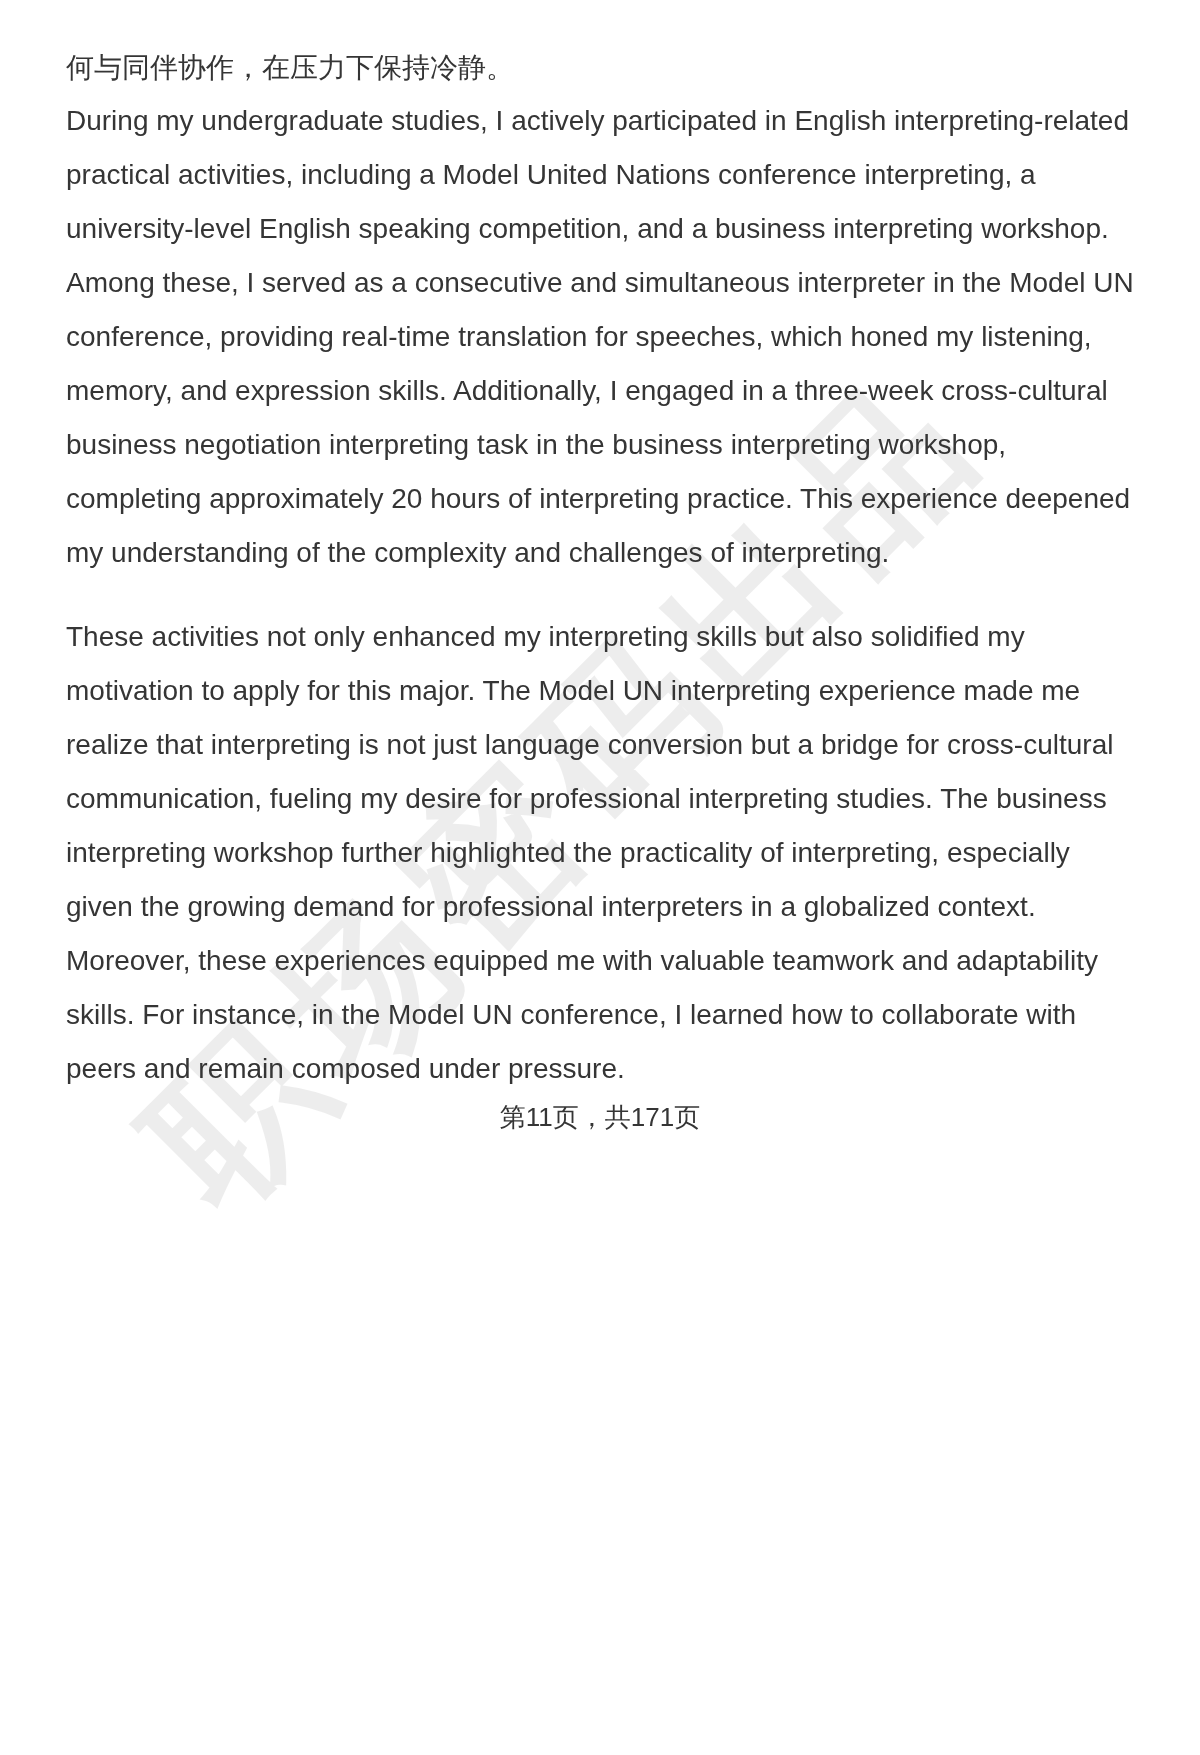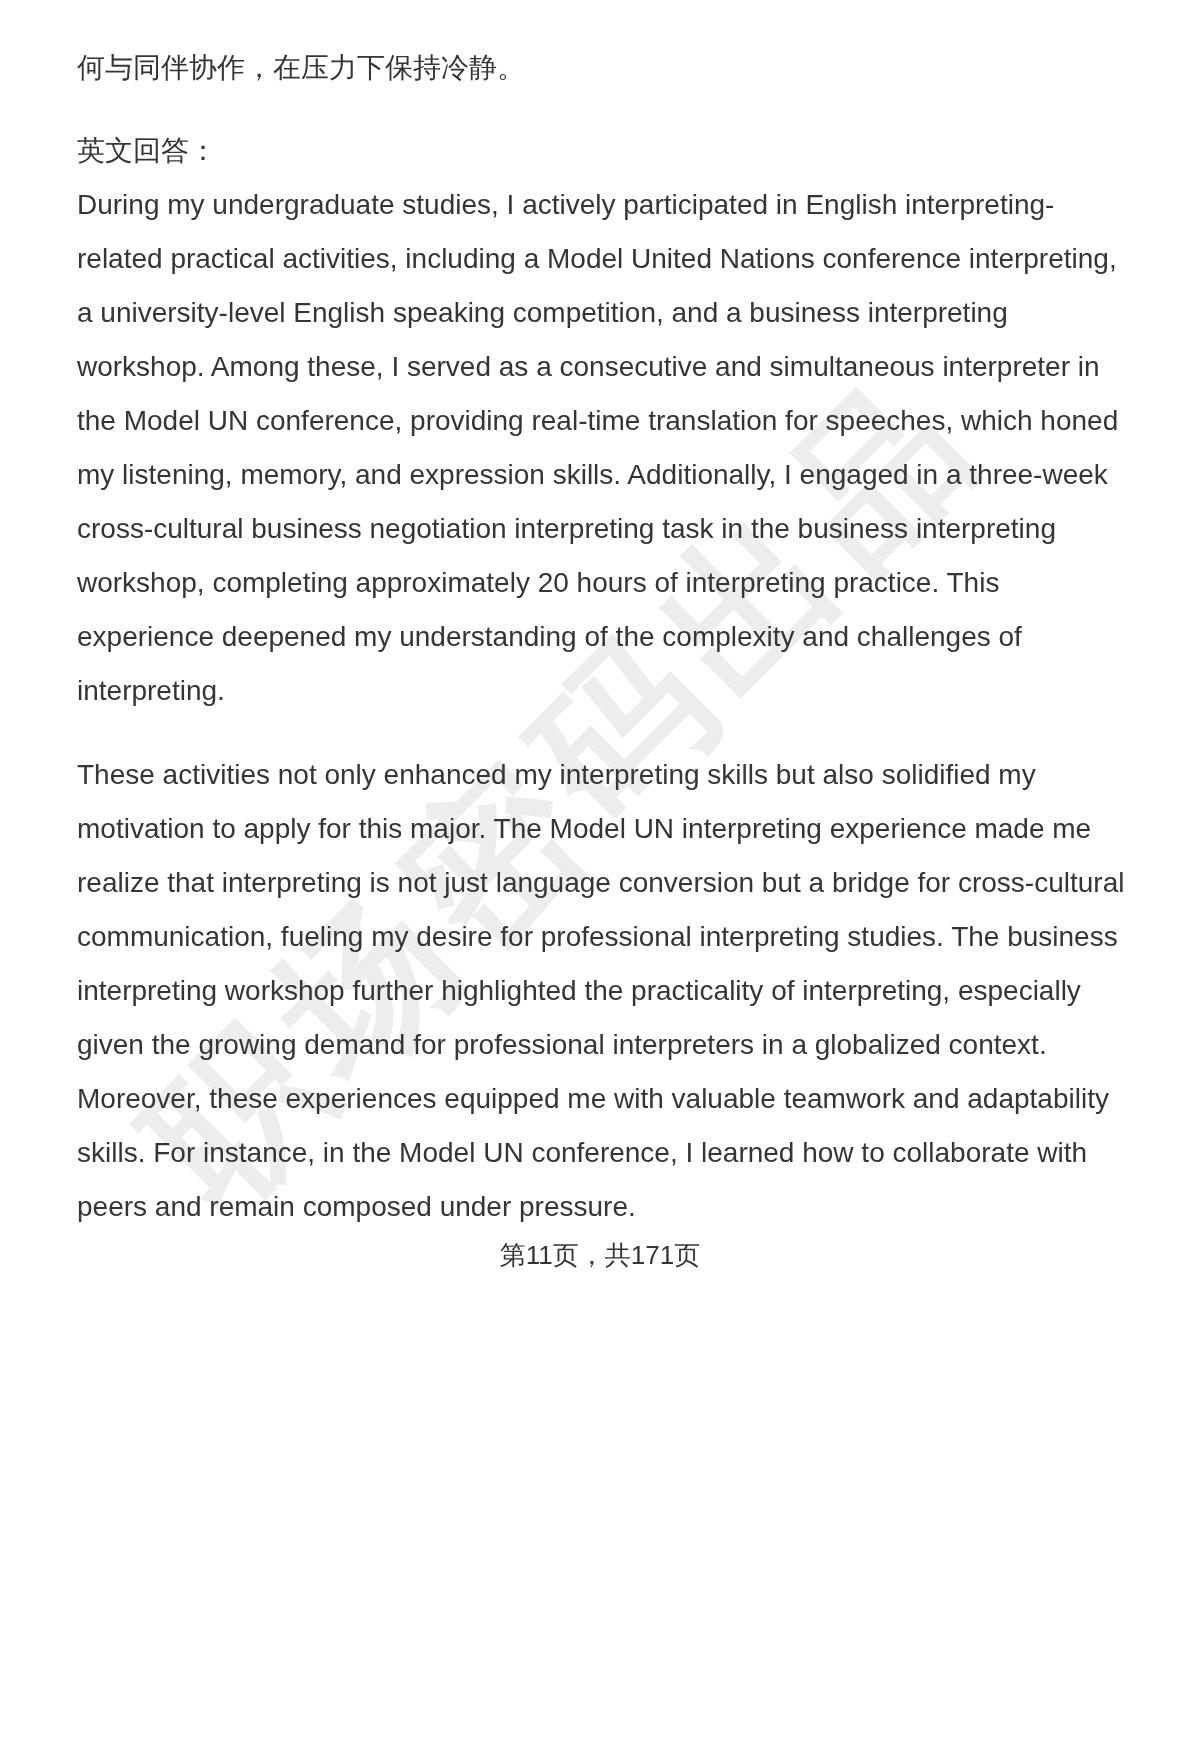--- a/index.html
+++ b/index.html
@@ -27,21 +27,20 @@
     white-space: nowrap;
     z-index: 0;
     user-select: none;
     pointer-events: none;
     font-family: "DejaVu Sans", sans-serif;
   }
   .content {
     position: relative;
     z-index: 1;
     padding: 42px 64px 0 66px;
-    margin-left: 11px;
   }
   p {
     font-size: 28px;
     line-height: 54px;
     color: #353535;
     text-align: left;
   }
   .zh-body { line-height: 52px; }
   .spaced { margin-top: 30px; }
   .footer {
@@ -58,21 +57,20 @@
 <body>
 
 <div class="page">
 
   <div class="watermark">职场密码出品</div>
 
   <div class="content">
 
     <p class="zh-body">何与同伴协作，在压力下保持冷静。</p>
 
-    <p class="spaced">英文回答：</p>
 
     <p>During my undergraduate studies, I actively participated in English interpreting-related practical activities, including a Model United Nations conference interpreting, a university-level English speaking competition, and a business interpreting workshop. Among these, I served as a consecutive and simultaneous interpreter in the Model UN conference, providing real-time translation for speeches, which honed my listening, memory, and expression skills. Additionally, I engaged in a three-week cross-cultural business negotiation interpreting task in the business interpreting workshop, completing approximately 20 hours of interpreting practice. This experience deepened my understanding of the complexity and challenges of interpreting.</p>
 
     <p class="spaced">These activities not only enhanced my interpreting skills but also solidified my motivation to apply for this major. The Model UN interpreting experience made me realize that interpreting is not just language conversion but a bridge for cross-cultural communication, fueling my desire for professional interpreting studies. The business interpreting workshop further highlighted the practicality of interpreting, especially given the growing demand for professional interpreters in a globalized context. Moreover, these experiences equipped me with valuable teamwork and adaptability skills. For instance, in the Model UN conference, I learned how to collaborate with peers and remain composed under pressure.</p>
 
 
 
   </div>
 
   <div class="footer">第11页，共171页</div>

